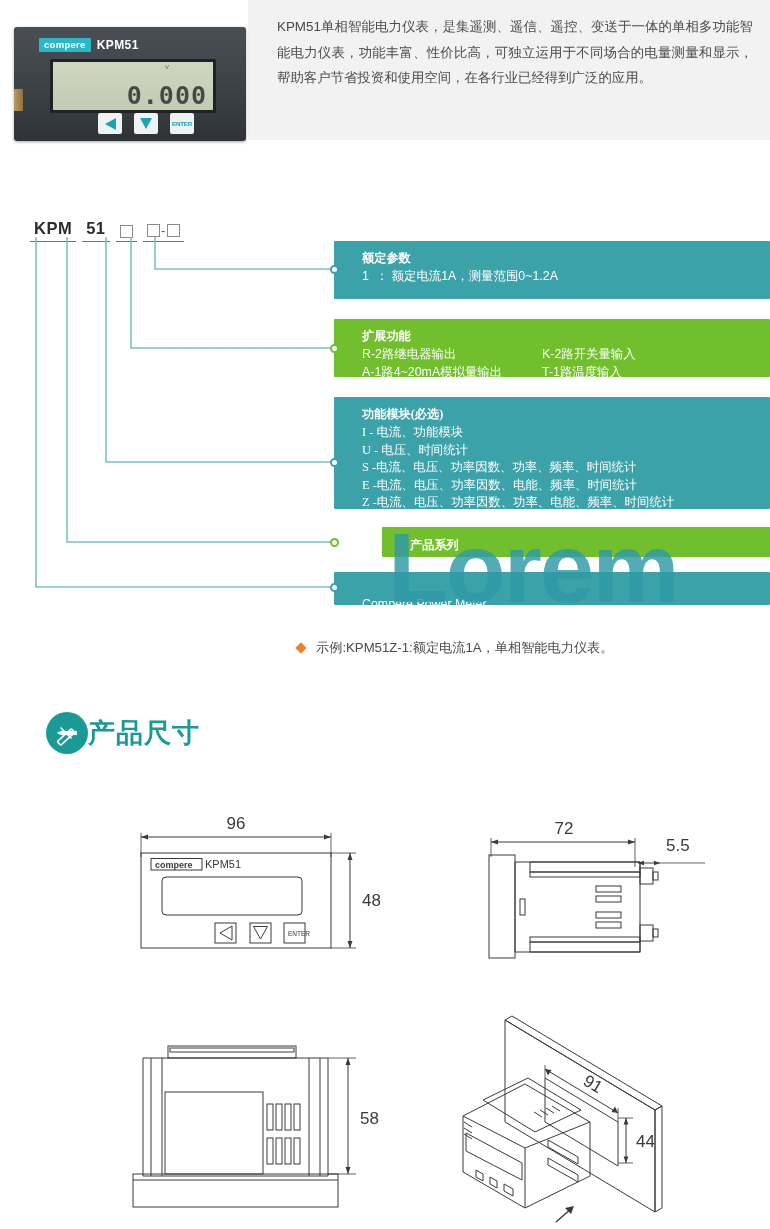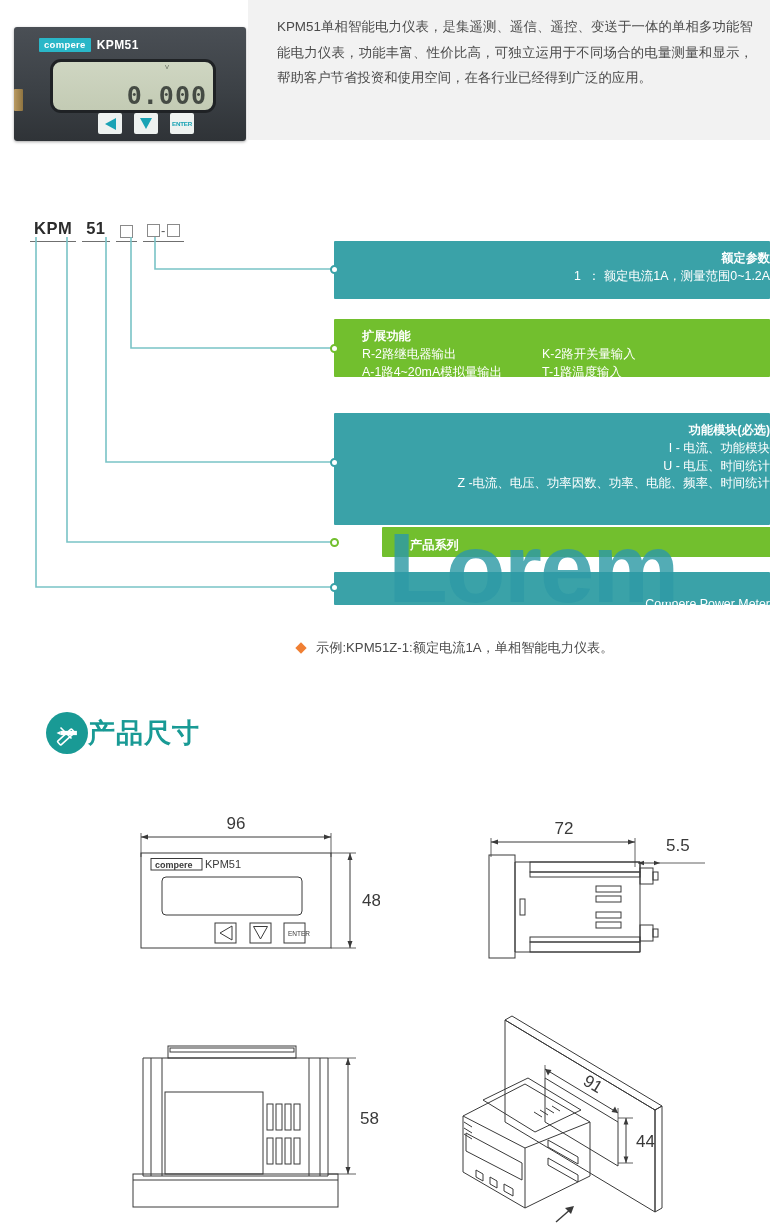--- a/index.html
+++ b/index.html
@@ -18,21 +18,21 @@
     background:linear-gradient(180deg,#4a4f55 0%,#3c4146 55%,#2f3337 100%);
     border-radius:3px;box-shadow:0 1px 3px rgba(0,0,0,.35);}
   .device-ear{position:absolute;left:0px;top:62px;width:9px;height:22px;
     background:linear-gradient(90deg,#b99a62,#8f7440);border-radius:1px;}
   .brandbox{position:absolute;left:25px;top:11px;display:flex;align-items:center;gap:6px;}
   .brandtag{background:#2ab7c8;color:#ffffff;font-weight:bold;font-size:9.5px;
     letter-spacing:.3px;padding:2px 5px 2.5px;border-radius:1px;line-height:1;}
   .brandmodel{color:#ffffff;font-weight:bold;font-size:12px;letter-spacing:.4px;}
   .lcd{position:absolute;left:36px;top:32px;width:160px;height:48px;
     background:linear-gradient(180deg,#cfd6c2 0%,#c3cbb4 100%);
-    border:3px solid #1f2225;border-radius:11px;}
+    border:3px solid #1f2225;border-radius:1px;}
   .lcd-v{position:absolute;right:44px;top:2px;color:#5e6659;font-size:6px;}
   .lcd-num{position:absolute;right:6px;bottom:2px;color:#454b44;
     font-family:"DejaVu Sans Mono","Liberation Mono",monospace;
     font-size:25px;font-weight:bold;letter-spacing:1px;line-height:1;}
   .keys{position:absolute;left:84px;top:86px;display:flex;gap:12px;}
   .key{width:24px;height:21px;background:#eef2f0;border-radius:2px;
     display:flex;align-items:center;justify-content:center;}
   .key svg{display:block;}
   .key-ent{font-size:6.2px;font-weight:bold;color:#1aa3b5;letter-spacing:-.2px;}
   .hero-text{position:absolute;left:277px;top:14px;width:476px;
@@ -43,21 +43,21 @@
   .code-row{position:absolute;left:30px;top:14px;display:flex;align-items:flex-end;}
   .code-seg{border-bottom:1.4px solid #6f6f6f;padding:0 4px 3px;
     font-size:16.5px;font-weight:bold;color:#2b2b2b;letter-spacing:.5px;
     display:flex;align-items:center;}
   .sq{display:inline-block;width:11px;height:11px;border:1.1px solid #8a8a8a;background:#fff;}
   .dash{font-size:13px;font-weight:normal;color:#555;padding:0 1.5px;}
   .wires{position:absolute;left:0;top:0;width:770px;height:420px;}
 
   .card{position:absolute;left:334px;color:#ffffff;box-sizing:border-box;
     padding:9px 0 9px 28px;border-radius:1px;}
-  .card.teal{background:#3aa2a8;text-align:right;}
+  .card.teal{background:#3aa2a8;}
   .card.green{background:#72bf2e;}
   .card-title{font-size:12.2px;font-weight:bold;line-height:17px;margin-bottom:1px;}
   .card-line{font-size:12.4px;line-height:17.5px;white-space:pre;}
   .two-col{display:flex;}
   .two-col .c1{width:180px;}
 
   .dot{position:absolute;width:9px;height:9px;border-radius:50%;
     background:#ffffff;box-sizing:border-box;}
   .dot.teal{border:2.5px solid #3aa2a8;}
   .dot.green{border:2.5px solid #72bf2e;}
@@ -159,24 +159,26 @@
       <span class="card-line c1">R-2路继电器输出</span>
       <span class="card-line">K-2路开关量输入</span>
     </div>
     <div class="two-col">
       <span class="card-line c1">A-1路4~20mA模拟量输出</span>
       <span class="card-line">T-1路温度输入</span>
     </div>
   </div>
   <div class="dot green" style="left:330px;top:139px;"></div>
 
-  <div class="card teal" style="top:208px;width:436px;height:112px;">
+  <div class="card teal" style="top:192px;width:436px;height:112px;font-family:Liberation Serif, serif;">
     <div class="card-title">功能模块(必选)</div>
     <div class="card-line">I - 电流、功能模块</div>
     <div class="card-line">U - 电压、时间统计</div>
+    <div class="card-line">S -电流、电压、功率因数、功率、频率、时间统计</div>
+    <div class="card-line">E -电流、电压、功率因数、电能、频率、时间统计</div>
     <div class="card-line">Z -电流、电压、功率因数、功率、电能、频率、时间统计</div>
   </div>
   <div class="dot teal" style="left:330px;top:253px;"></div>
 
   <div class="card green" style="top:322px;width:436px;height:30px;padding-top:10px;margin-left:48px;">
     <div class="card-title">产品系列</div>
   </div>
   <div class="dot green" style="left:330px;top:333px;"></div>
 
   <div class="card teal" style="top:367px;width:436px;height:30px;padding-top:24px;">

